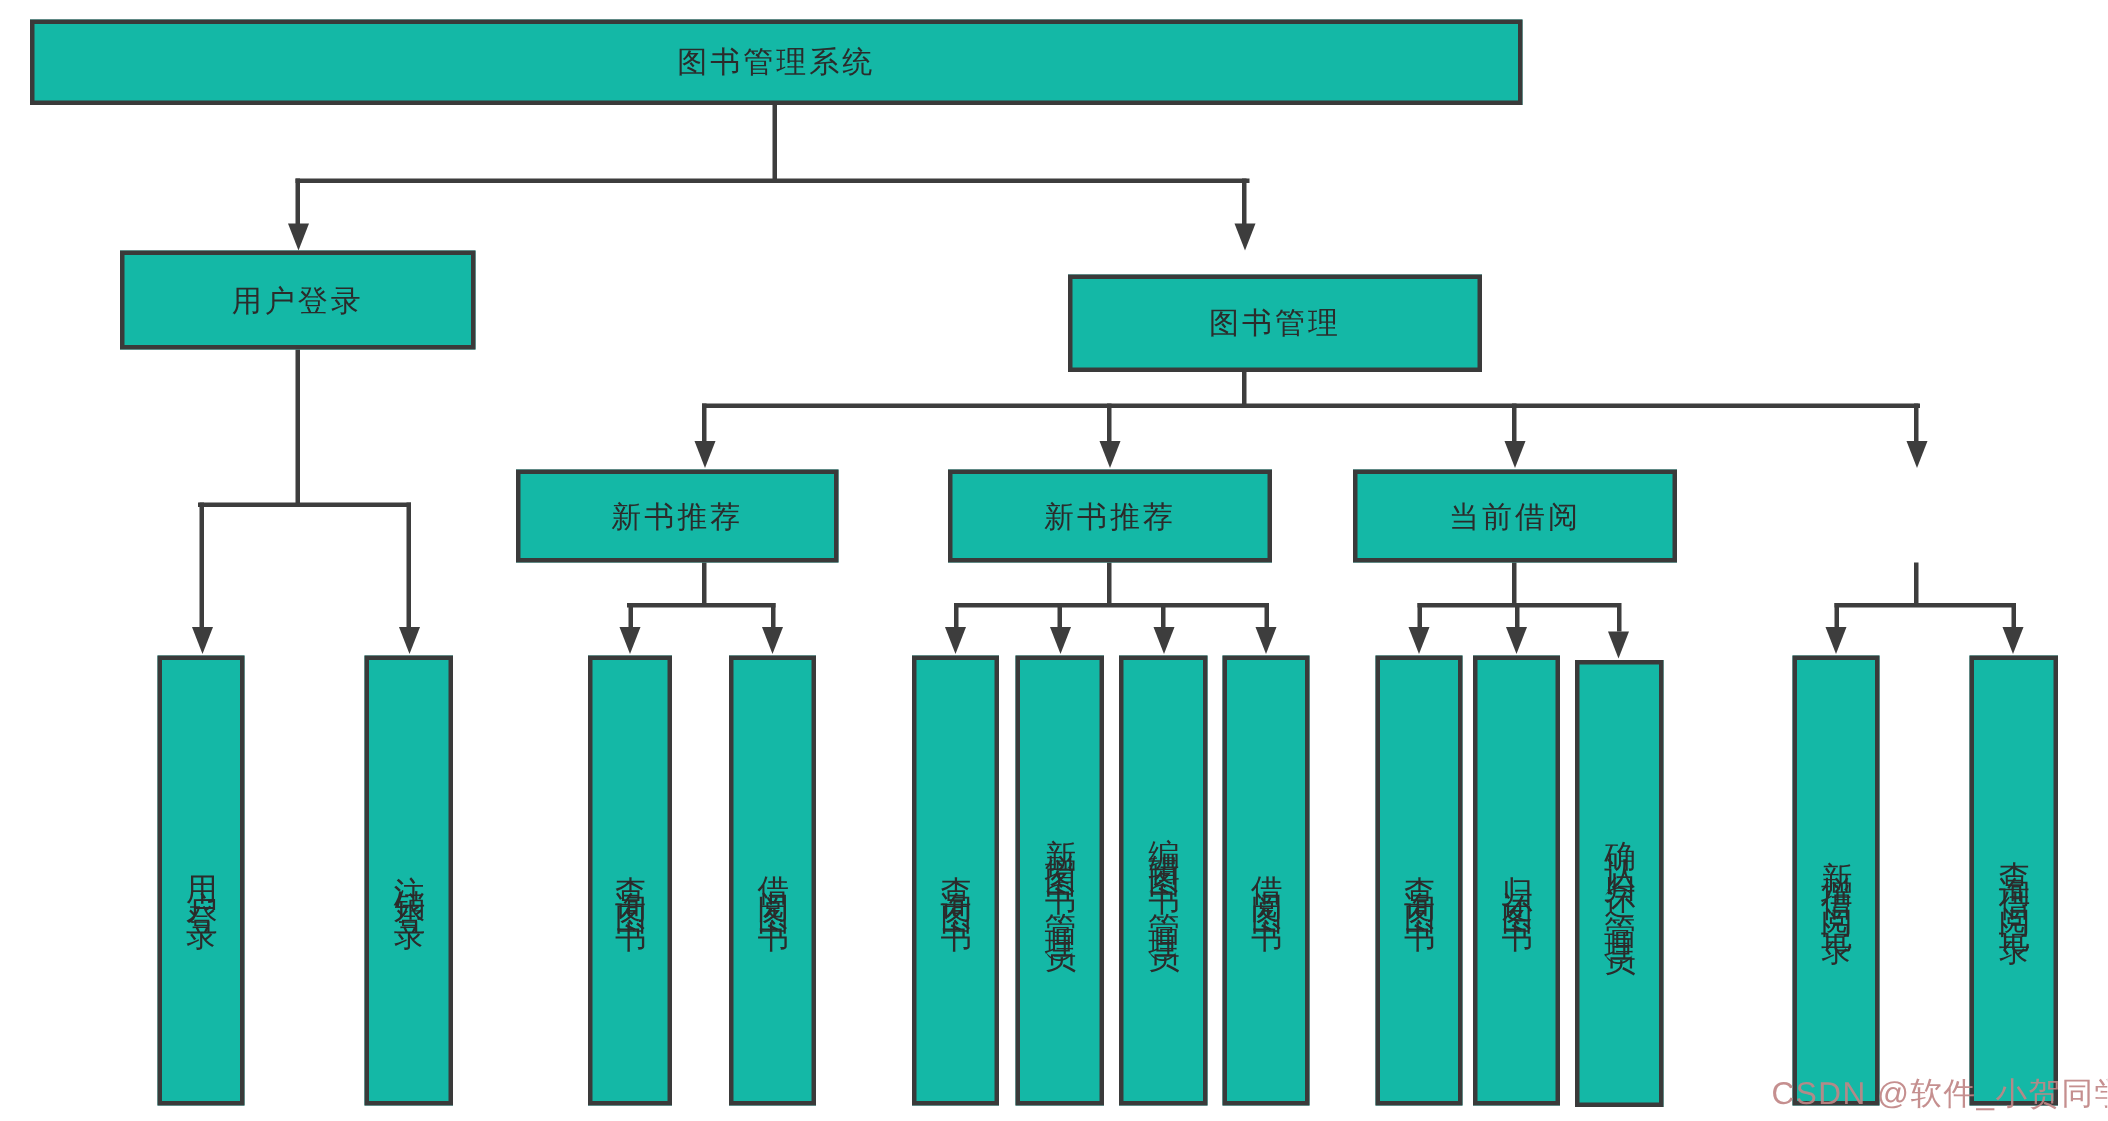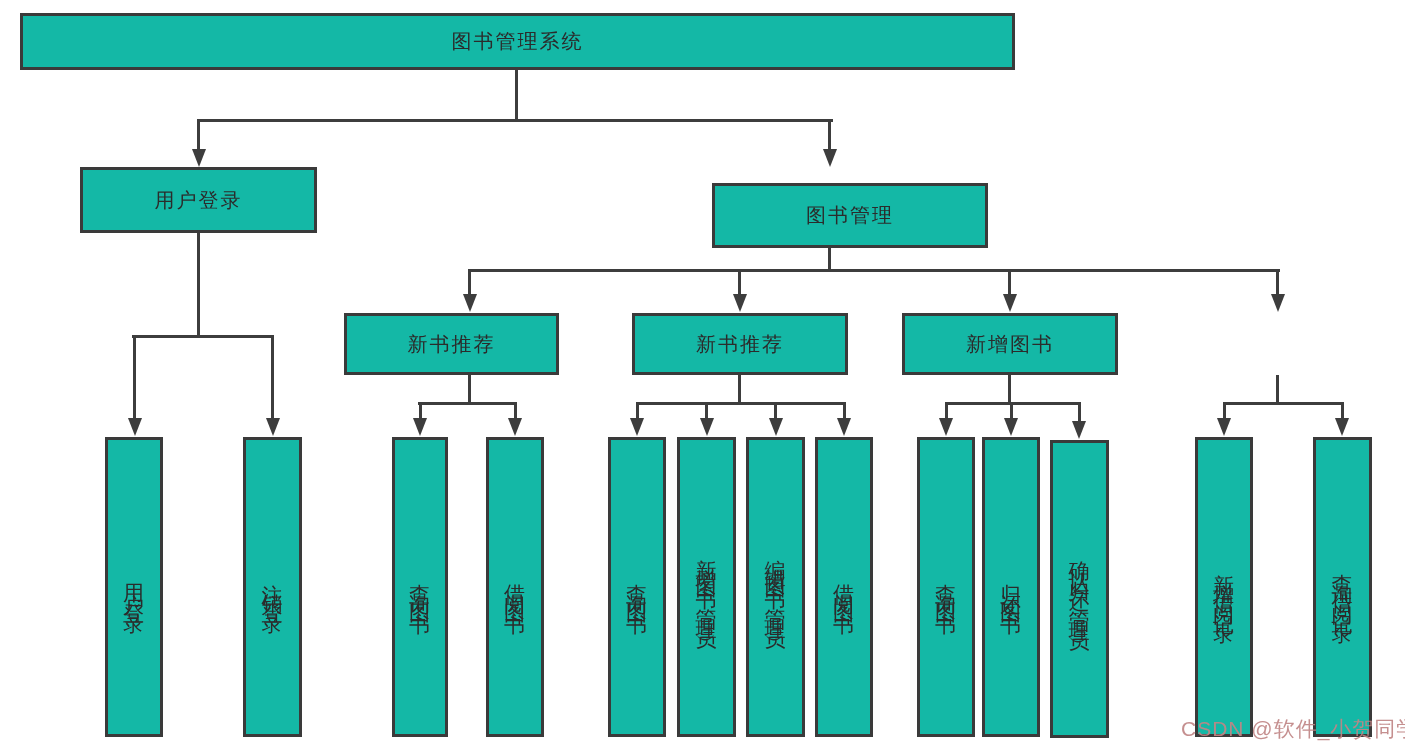--- a/index.html
+++ b/index.html
@@ -72,21 +72,21 @@
   <div class="v" style="left:1276px;top:269px;height:26px;"></div>
   <div class="arw" style="left:1271px;top:294px;"></div>
 
   <div class="box" style="left:344px;top:313px;width:215px;height:62px;">
     <span>新书推荐</span>
   </div>
   <div class="box" style="left:632px;top:313px;width:216px;height:62px;">
     <span>新书推荐</span>
   </div>
   <div class="box" style="left:902px;top:313px;width:216px;height:62px;">
-    <span>新增图书</span>
+    <span>当前借阅</span>
   </div>
 
   <div class="v" style="left:468px;top:375px;height:29px;"></div>
   <div class="h" style="left:418px;top:402px;width:99px;"></div>
   <div class="v" style="left:419px;top:402px;height:17px;"></div>
   <div class="arw" style="left:413px;top:418px;"></div>
   <div class="v" style="left:514px;top:402px;height:17px;"></div>
   <div class="arw" style="left:508px;top:418px;"></div>
 
   <div class="v" style="left:738px;top:375px;height:29px;"></div>

